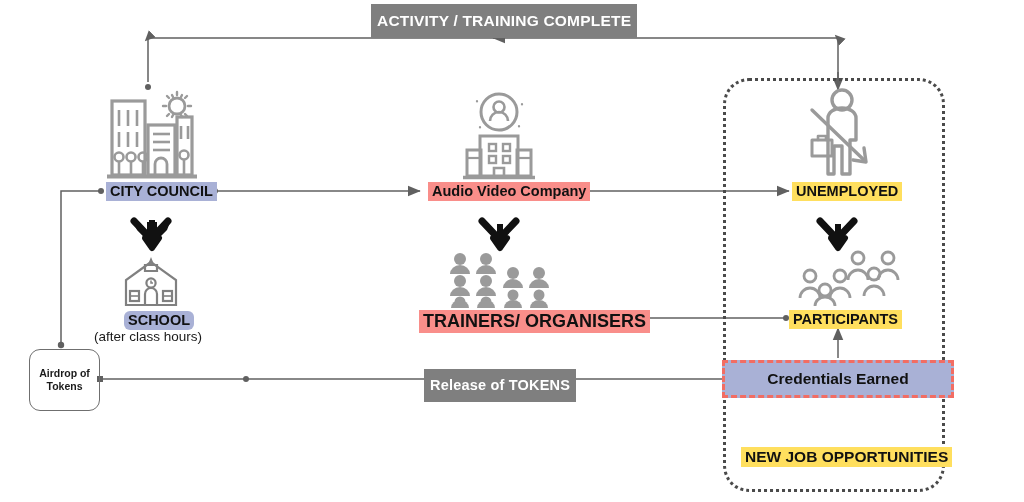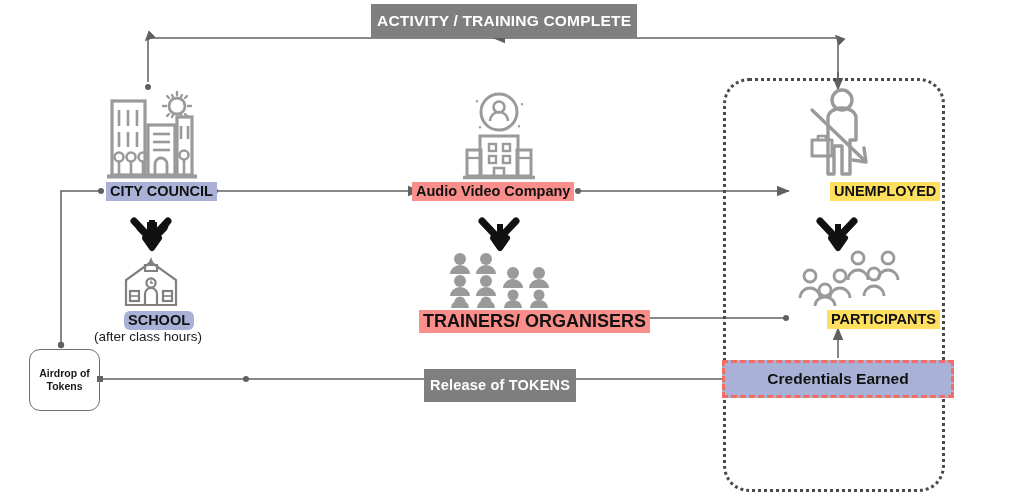--- a/index.html
+++ b/index.html
@@ -46,21 +46,21 @@
   
   .hl {
     white-space: nowrap;
     font-weight: bold;
     padding: 1px 4px;
     line-height: 1.15;
     color: #111111;
   }
   .hl-blue   { background: #a9b1d6; }
   .hl-red    { background: #f98e8a; }
-  .hl-yellow { background: #ffdf5e; margin-left: 38px; }
+  .hl-yellow { background: #ffdf5e; }
 
   .sub {
     white-space: nowrap;
     font-size: 13.5px;
     color: #1a1a1a;
     line-height: 1.15;
   }
 
   
   #scope-box {
@@ -271,21 +271,21 @@
       <rect x="34" y="52" width="7" height="7" stroke-width="2.4"></rect>
       <rect x="48" y="52" width="7" height="7" stroke-width="2.4"></rect>
       <rect x="34" y="64" width="7" height="7" stroke-width="2.4"></rect>
       <rect x="48" y="64" width="7" height="7" stroke-width="2.4"></rect>
       <path d="M39 84 v-8 h10 v8" stroke-width="2.6"></path>
       <line x1="12" y1="66" x2="26" y2="66" stroke-width="2.2"></line>
       <line x1="62" y1="66" x2="76" y2="66" stroke-width="2.2"></line>
     </g>
   </svg>
 
-  <div class="abs hl hl-red" style="left:412px; top:182px; font-size:14.5px;">Audio Video Company</div>
+  <div class="abs hl hl-red" style="left:428px; top:182px; font-size:14.5px;">Audio Video Company</div>
 
   <svg class="icon" style="left:479px; top:218px;" width="42" height="32" viewBox="0 0 42 32">
     <path d="M3 3 L20 21 L37 3" stroke="#111111" stroke-width="7" fill="none" stroke-linecap="round" stroke-linejoin="round"></path>
     <path d="M21 6 L21 28 M14 20 L21 30 L28 20 Z" stroke="#111111" stroke-width="6" fill="#111111" stroke-linejoin="round"></path>
   </svg>
 
   <svg class="icon" style="left:447px; top:252px;" width="104" height="56" viewBox="0 0 104 56">
     <g fill="#9a9a9a">
       <circle cx="13" cy="7" r="6"></circle>
       <path d="M3 22 a10 9 0 0 1 20 0 z"></path>
@@ -346,20 +346,21 @@
       <path d="M19 56 a10 9 0 0 1 20 0"></path>
     </g>
   </svg>
 
   <div class="abs hl hl-yellow" style="left:789px; top:310px; font-size:14.5px;">PARTICIPANTS</div>
 
   <div class="abs" id="credentials-box">
     <span>Credentials Earned</span>
   </div>
 
+  <div class="abs hl hl-yellow" style="left:741px; top:447px; font-size:15.5px;">NEW JOB OPPORTUNITIES</div>
 
   <div class="abs banner" id="tokens-banner">Release of TOKENS</div>
 
   <div class="abs" id="airdrop-box">
     <div>
       <div>Airdrop of</div>
       <div>Tokens</div>
     </div>
   </div>
 

